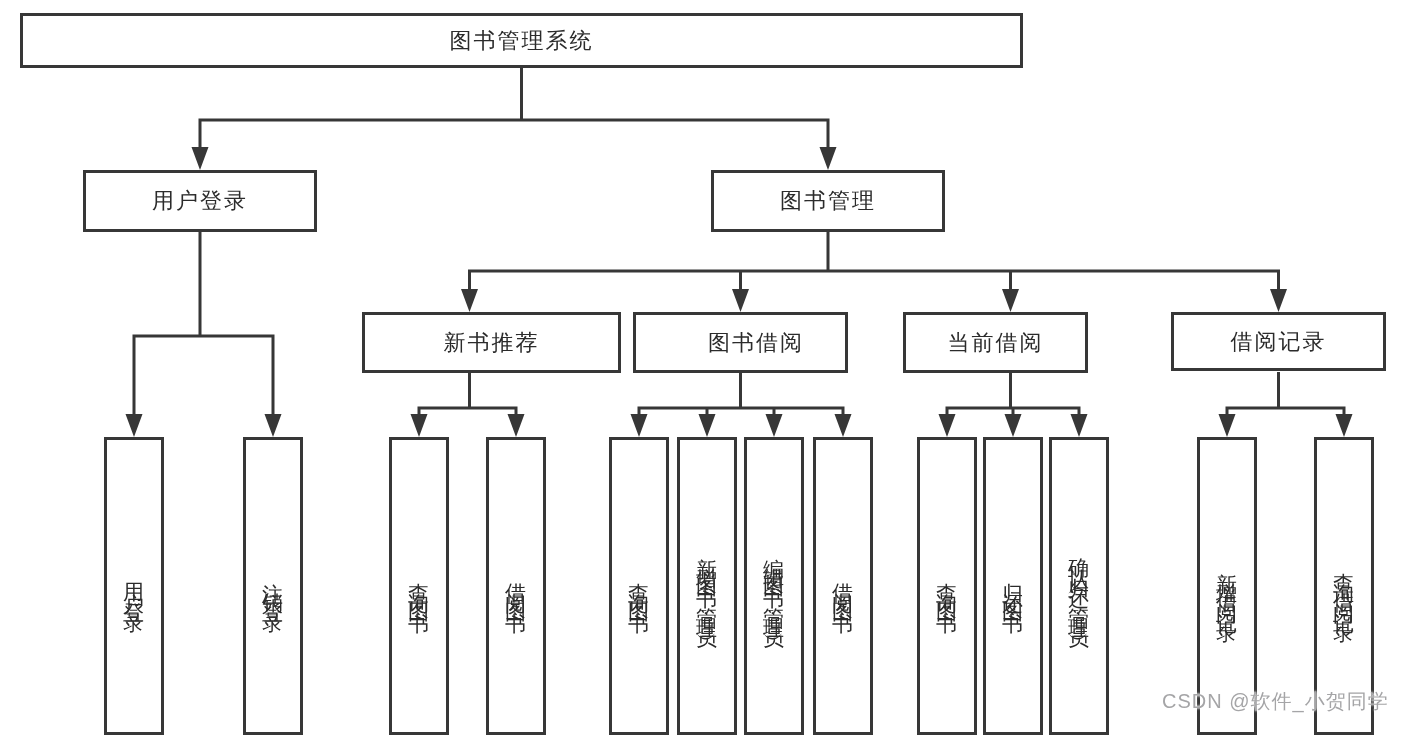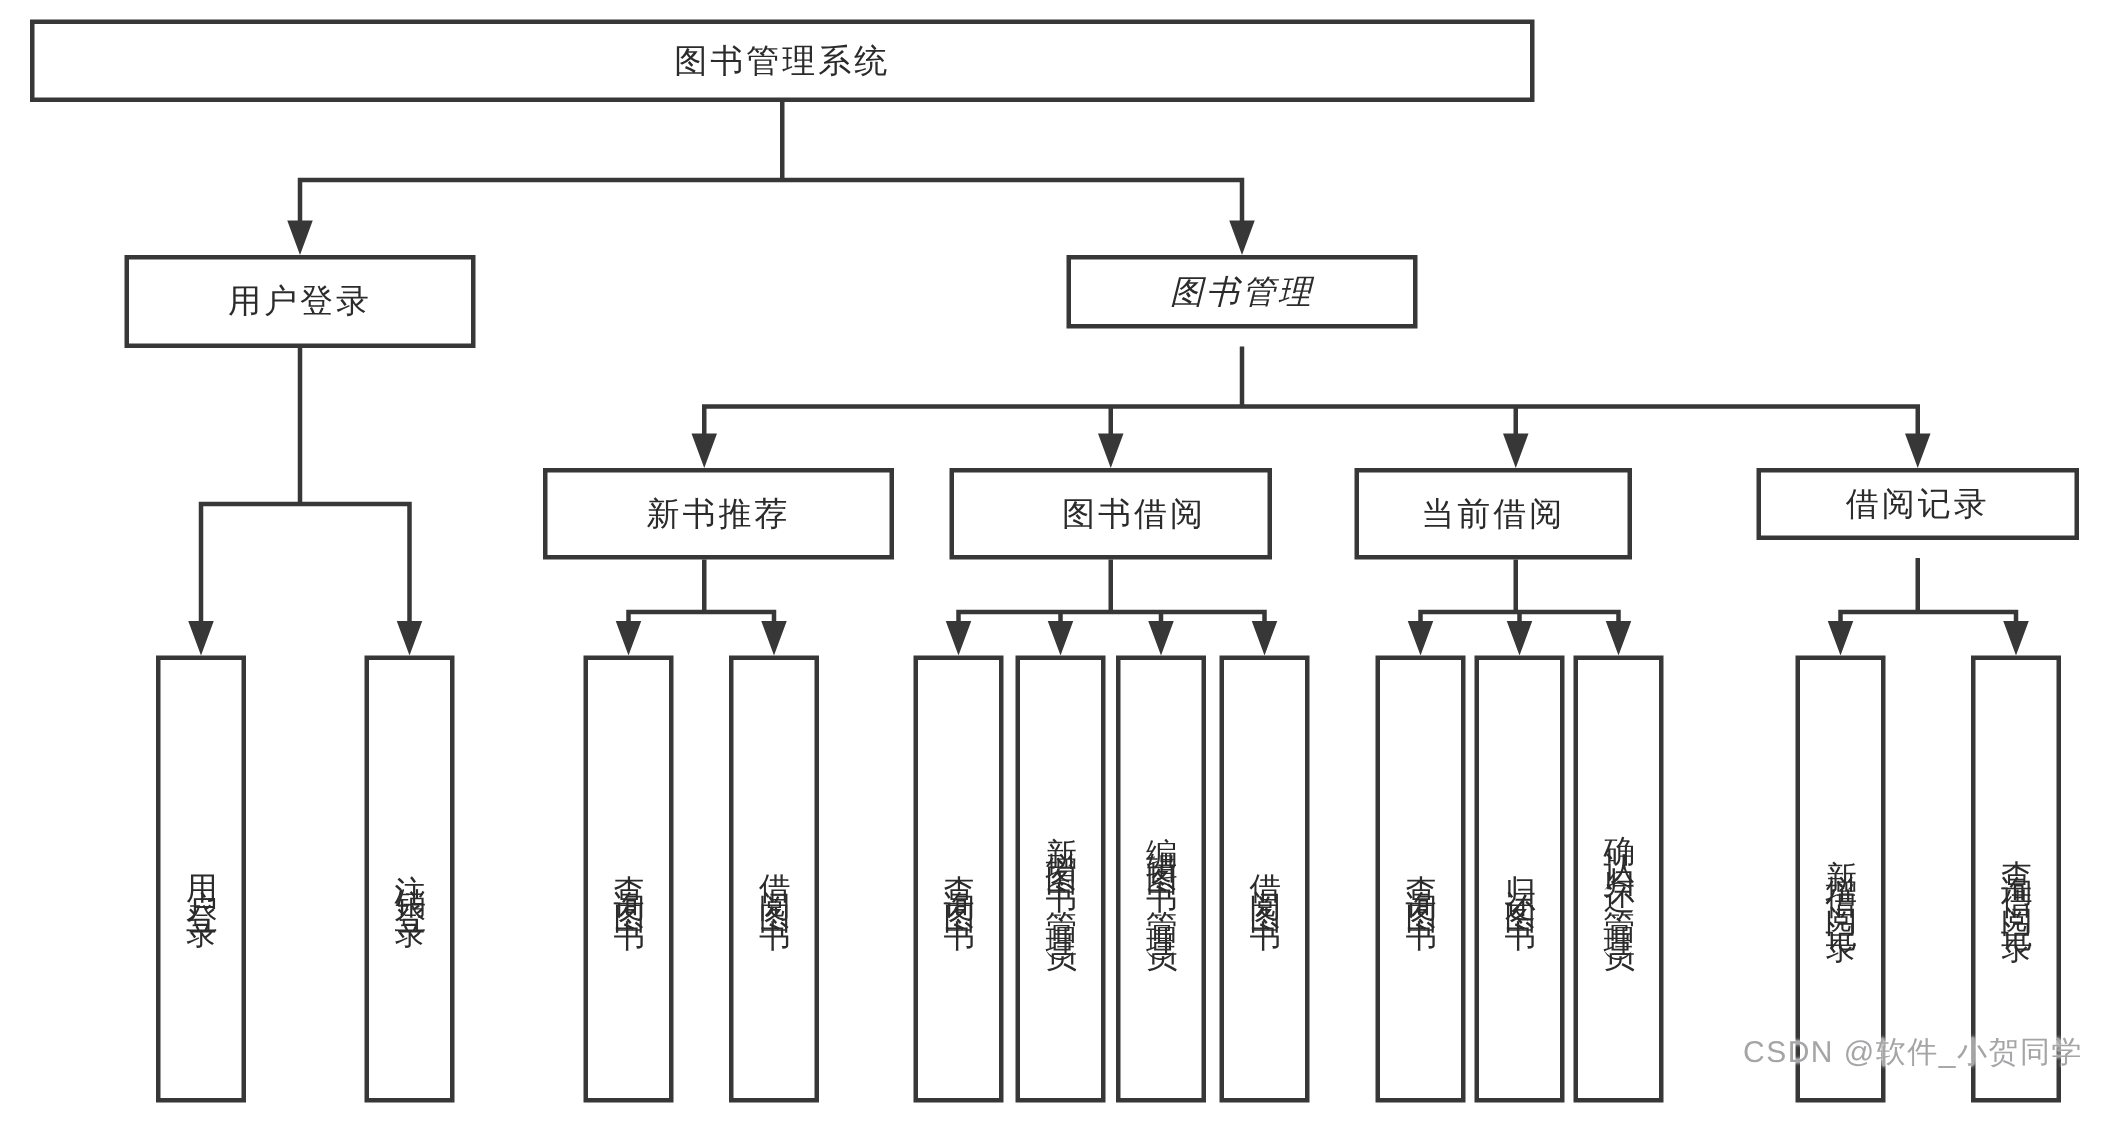--- a/index.html
+++ b/index.html
@@ -83,34 +83,34 @@
          M1218.5 414 H1235.5 L1227 437 Z M1335.5 414 H1352.5 L1344 437 Z"></path>
   </svg>
 
   <div class="box h" style="left:20px; top:13px; width:1003px; height:55px;">
     <span class="label">图书管理系统</span>
   </div>
 
   <div class="box h" style="left:83px; top:170px; width:234px; height:62px;">
     <span class="label">用户登录</span>
   </div>
-  <div class="box h" style="left:711px; top:170px; width:234px; height:49px;font-style:italic;">
+  <div class="box h" style="left:711px; top:170px; width:234px; height:62px;">
     <span class="label">图书管理</span>
   </div>
 
-  <div class="box h" style="left:362px; top:312px; width:234px; height:61px;text-align:right;">
+  <div class="box h" style="left:362px; top:312px; width:259px; height:61px;text-align:right;">
     <span class="label">新书推荐</span>
   </div>
   <div class="box h" style="left:633px; top:312px; width:215px; height:61px;padding-left:31px;">
     <span class="label">图书借阅</span>
   </div>
   <div class="box h" style="left:903px; top:312px; width:185px; height:61px;">
     <span class="label">当前借阅</span>
   </div>
-  <div class="box h" style="left:1171px; top:312px; width:215px; height:48px;">
+  <div class="box h" style="left:1171px; top:312px; width:215px; height:59px;">
     <span class="label">借阅记录</span>
   </div>
 
   <div class="box v" style="left:104px; top:437px; width:60px; height:298px;">
     <span class="label">用户登录</span>
   </div>
   <div class="box v" style="left:243px; top:437px; width:60px; height:298px;">
     <span class="label">注销登录</span>
   </div>
 

